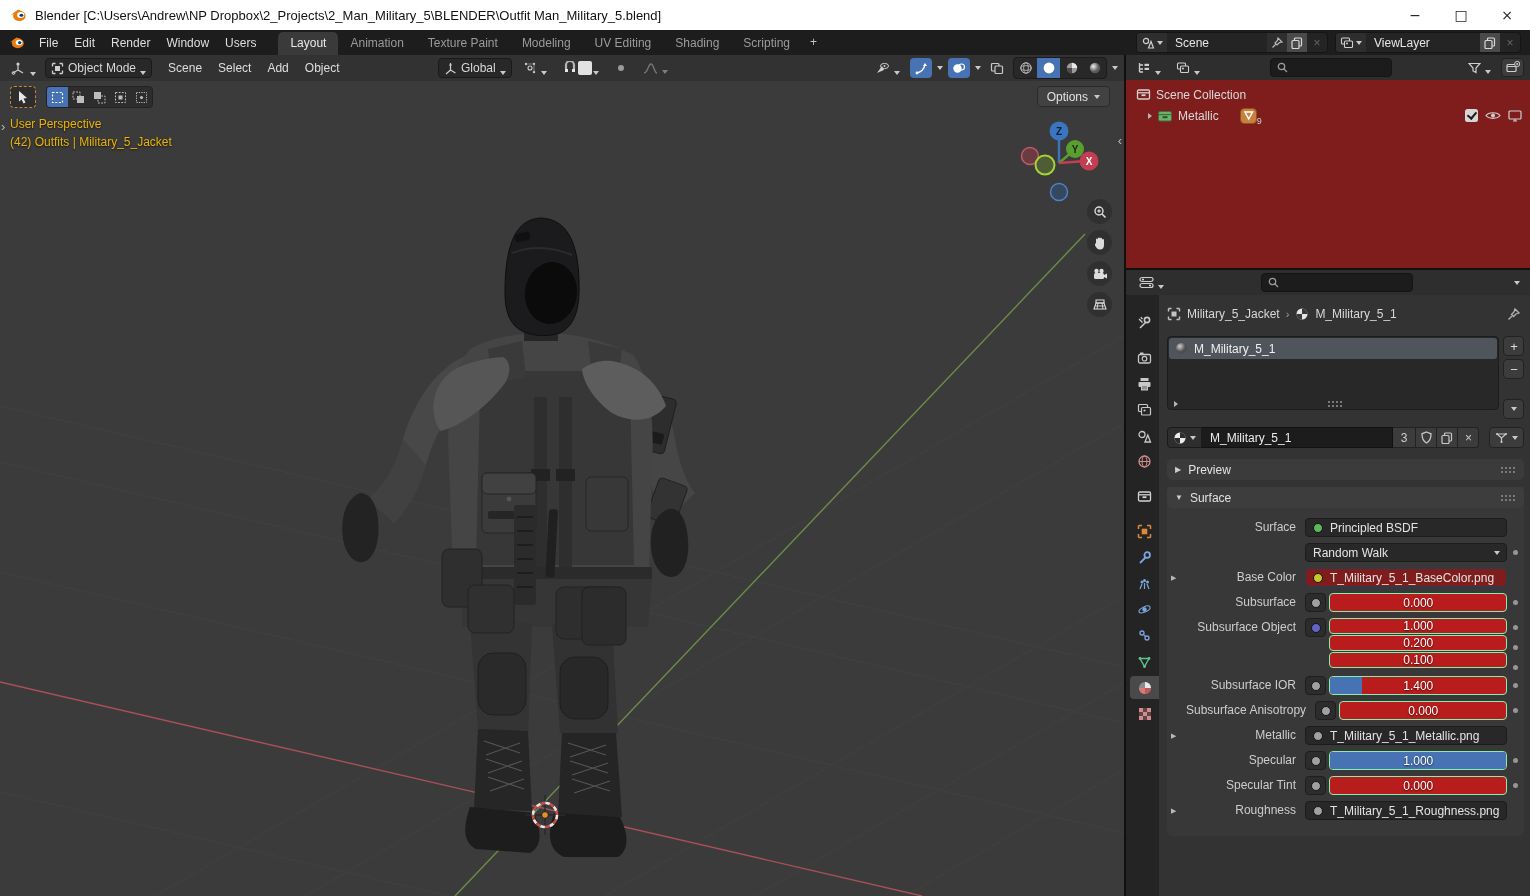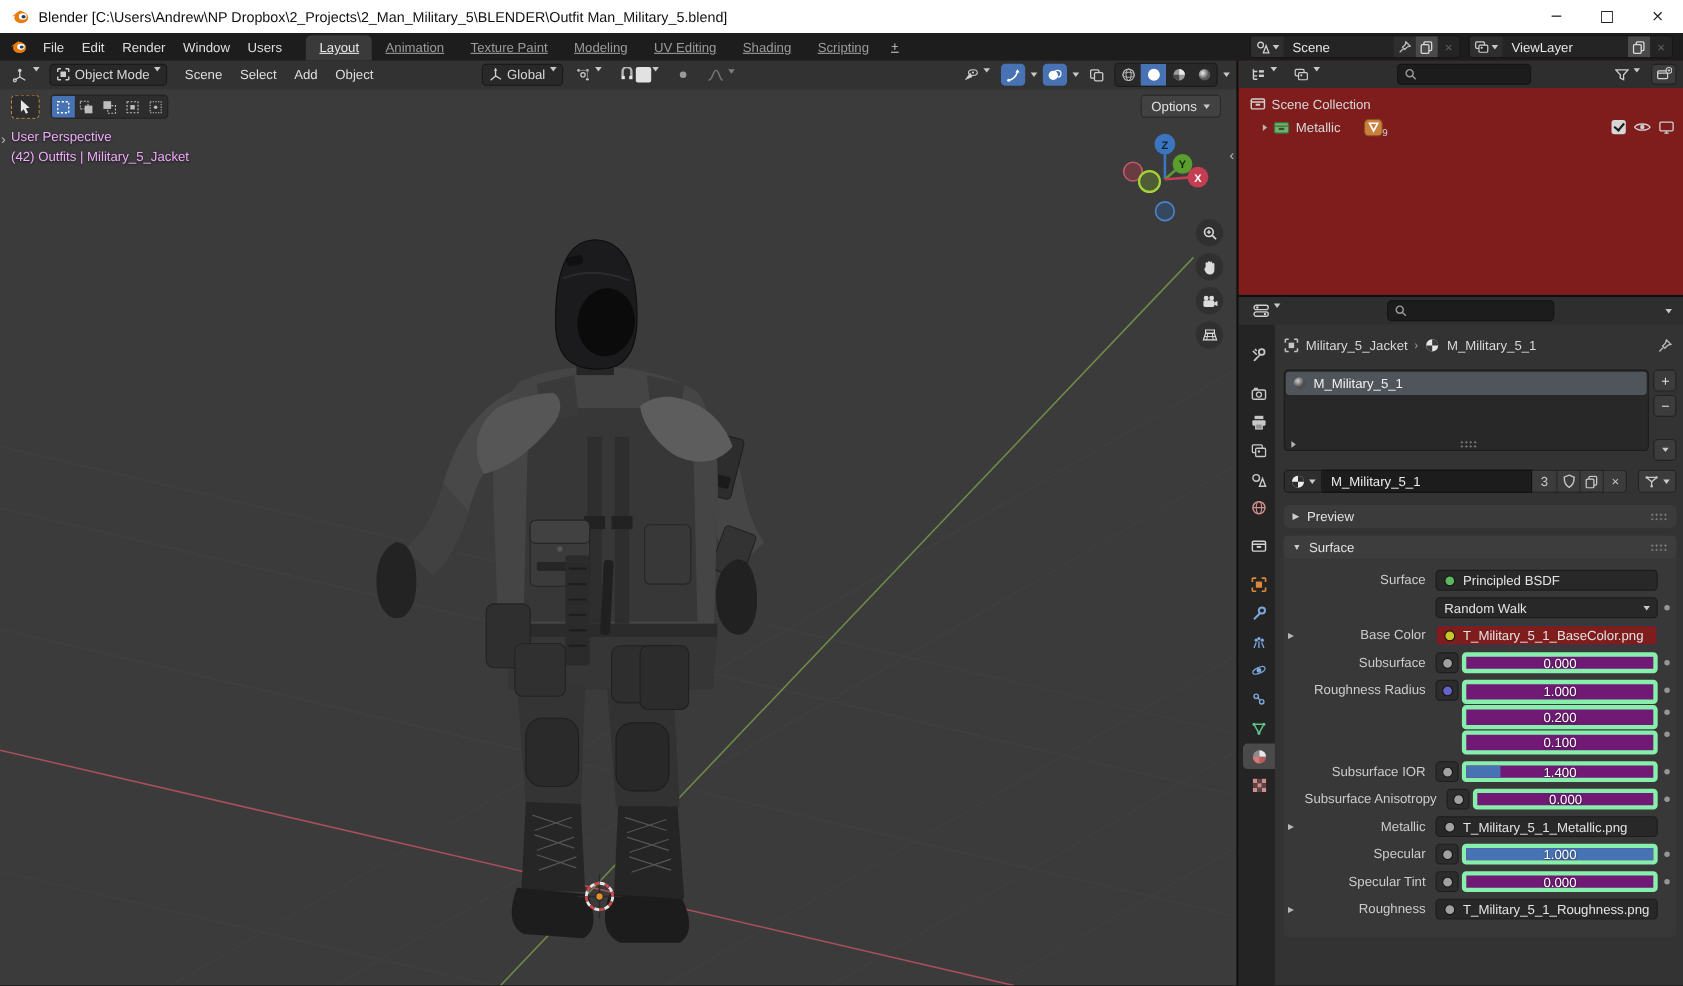--- a/index.html
+++ b/index.html
@@ -13,61 +13,61 @@
   .titlebar .logo { width:18px; height:18px; flex:none; }
   .win-controls { margin-left:auto; display:flex; height:30px; }
   .win-btn { width:46px; height:30px; display:flex; align-items:center; justify-content:center;
     color:#222; font-size:14px; font-family:"DejaVu Sans",sans-serif; }
 
   
   .topbar { height:25px; background:#1d1d1d; display:flex; align-items:center; flex:none; position:relative; }
   .topbar .logo { width:17px; height:17px; margin:0 6px 0 8px; }
   .menu-item { padding:3px 8px; color:#dfdfdf; cursor:default; }
   .tabs { display:flex; margin-left:14px; height:25px; align-items:flex-end; }
-  .tab { padding:4px 12px 5px; color:#9b9b9b; border-radius:5px 5px 0 0;text-decoration:underline; }
+  .tab { padding:4px 12px 5px; color:#9b9b9b; border-radius:5px 5px 0 0; }
   .tab.active { background:#3a3a3a; color:#e8e8e8; }
   .tab.addtab { color:#c4c4c4; padding:4px 8px 5px; }
   .topbar-right { position:absolute; left:1136px; top:2px; display:flex; gap:7px; }
   .datablock { display:flex; align-items:center; background:#242424; border:1px solid #151515;
     border-radius:4px; height:21px; overflow:hidden; }
   .datablock .db-icon { display:flex; align-items:center; gap:2px; padding:0 4px; background:#2e2e2e; height:100%; }
   .datablock .db-name { padding:0 8px; color:#e6e6e6; }
   .db-tool { width:20px; height:100%; display:flex; align-items:center; justify-content:center; background:#2e2e2e; }
   .db-tool.dim { opacity:.35; background:transparent; }
   .caret { width:0; height:0; border-left:3.5px solid transparent; border-right:3.5px solid transparent;
     border-top:4.5px solid #c9c9c9; display:inline-block; }
 
   
   .main { flex:1; display:flex; gap:2px; background:#101010; }
   .viewport-col { width:1124px; display:flex; flex-direction:column; flex:none; }
   .right-col { flex:1; display:flex; flex-direction:column; gap:2px; background:#101010; }
 
   
   .vp-header { height:26px; background:#323232; display:flex; align-items:center; padding:0 6px; gap:4px;
     position:relative; flex:none; }
-  .hdr-btn { display:flex; align-items:flex-start; gap:4px; padding:2px 5px; border-radius:4px; }
+  .hdr-btn { display:flex; align-items:flex-end; gap:4px; padding:2px 5px; border-radius:4px; }
   .hdr-btn.dark { background:#282828; border:1px solid #1a1a1a; }
   .mid-cluster { position:absolute; left:438px; display:flex; align-items:center; gap:6px; }
   .right-cluster { position:absolute; right:6px; display:flex; align-items:center; gap:5px; }
   .tog { width:22px; height:20px; border-radius:4px; display:flex; align-items:center; justify-content:center; }
   .tog.on { background:#4772b3; }
   .seg-group { display:flex; background:#282828; border-radius:4px; overflow:hidden; border:1px solid #1b1b1b; }
   .seg { width:23px; height:20px; display:flex; align-items:center; justify-content:center; }
   .seg.on { background:#4772b3; }
 
   
   .viewport { position:relative; flex:1; background:#3b3b3b; overflow:hidden; }
   .viewport svg.scene { position:absolute; inset:0; }
   .tool-overlay { position:absolute; left:10px; top:5px; display:flex; gap:10px; align-items:center; }
   .active-tool { width:26px; height:22px; background:#2d2d2d; border:1.5px dashed #c8863a; border-radius:4px;
     display:flex; align-items:center; justify-content:center; }
   .selgroup { display:flex; background:#2d2d2d; border-radius:4px; overflow:hidden; border:1px solid #222; }
   .selbtn { width:21px; height:20px; display:flex; align-items:center; justify-content:center; }
   .selbtn.on { background:#4772b3; }
-  .vp-text { position:absolute; left:10px; top:34px; color:#f0abfc; line-height:18px;
+  .vp-text { position:absolute; left:10px; top:34px; color:#eab308; line-height:18px;
     text-shadow:0 1px 2px rgba(0,0,0,.7); }
   .options-btn { position:absolute; right:14px; top:5px; background:#424242; border:1px solid #2a2a2a;
     color:#e2e2e2; border-radius:4px; height:21px; padding:0 9px; display:flex; align-items:center; gap:6px; }
   .navgizmo { position:absolute; right:22px; top:38px; width:90px; height:90px; }
   .nav-col { position:absolute; right:12px; top:118px; display:flex; flex-direction:column; gap:6px; }
   .nav-btn { width:25px; height:25px; border-radius:50%; background:rgba(42,42,42,.6);
     display:flex; align-items:center; justify-content:center; }
   .edge-chevron { position:absolute; color:#b9b9b9; font-size:13px; }
 
   
@@ -144,21 +144,21 @@
   .deco-dot { width:5px; height:5px; border-radius:50%; background:#969696; }
   .sockchip { width:21px; height:19px; background:#2c2c2c; border:1px solid #1e1e1e; border-radius:4px;
     margin-right:3px; flex:none; display:flex; align-items:center; justify-content:center; }
   .sockdot { width:10px; height:10px; border-radius:50%; border:1px solid #141414; }
   .fieldbtn { flex:1; height:19px; background:#282828; border:1px solid #1c1c1c; border-radius:4px;
     display:flex; align-items:center; gap:7px; padding:0 7px; color:#e3e3e3; overflow:hidden; white-space:nowrap; }
   .fieldbtn.hl { background:#7f1d1d; border-color:#2c3a52; }
   .pselect { flex:1; height:19px; background:#282828; border:1px solid #1c1c1c; border-radius:4px;
     display:flex; align-items:center; padding:0 7px; color:#e3e3e3; position:relative; }
   .pselect .caret { position:absolute; right:6px; }
-  .slider { flex:1; position:relative; height:19px; background:#701a75; border:4px solid #86efac;
+  .slider { flex:1; position:relative; height:19px; background:#b91c1c; border:1px solid #86efac;
     border-radius:4px; overflow:hidden; display:flex; align-items:center; justify-content:center; }
   .slider .fill { position:absolute; left:0; top:0; bottom:0; background:#4772b3; }
   .slider span { position:relative; color:#fff; text-shadow:0 1px 2px rgba(0,0,0,.65); }
   .vstack { flex:1; display:flex; flex-direction:column; gap:1px; }
   .swatch { flex:1; height:19px; border-radius:4px; border:1px solid #1c1c1c; }
 </style>
 </head>
 <body>
 
 <div class="app">
@@ -941,21 +941,21 @@
                       <div class="slider">
                         <span>0.000</span>
                       </div>
                     </div>
                     <div class="pdeco">
                       <span class="deco-dot"></span>
                     </div>
                   </div>
                   <div class="prow">
                     <div class="pexp"></div>
-                    <div class="plabel">Roughness Radius</div>
+                    <div class="plabel">Subsurface Object</div>
                     <div class="pwidget">
                       <span class="sockchip">
                         <span class="sockdot" style="background: rgb(99, 99, 199);"></span>
                       </span>
                       <div class="vstack">
                         <div class="slider">
                           <span>1.000</span>
                         </div>
                         <div class="slider">
                           <span>0.200</span>

